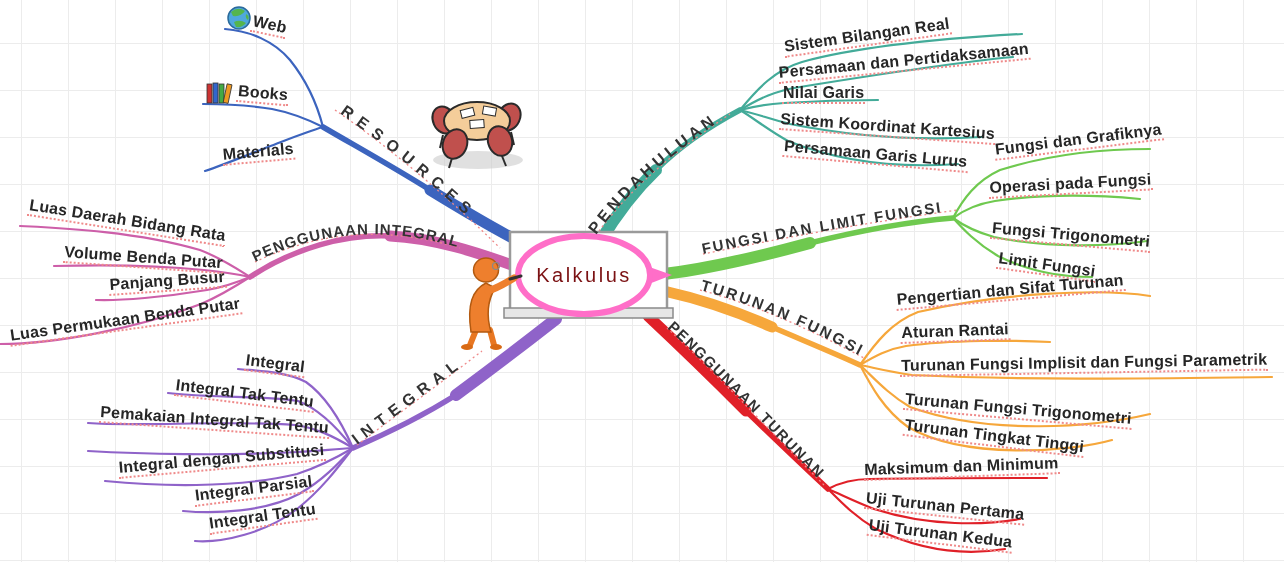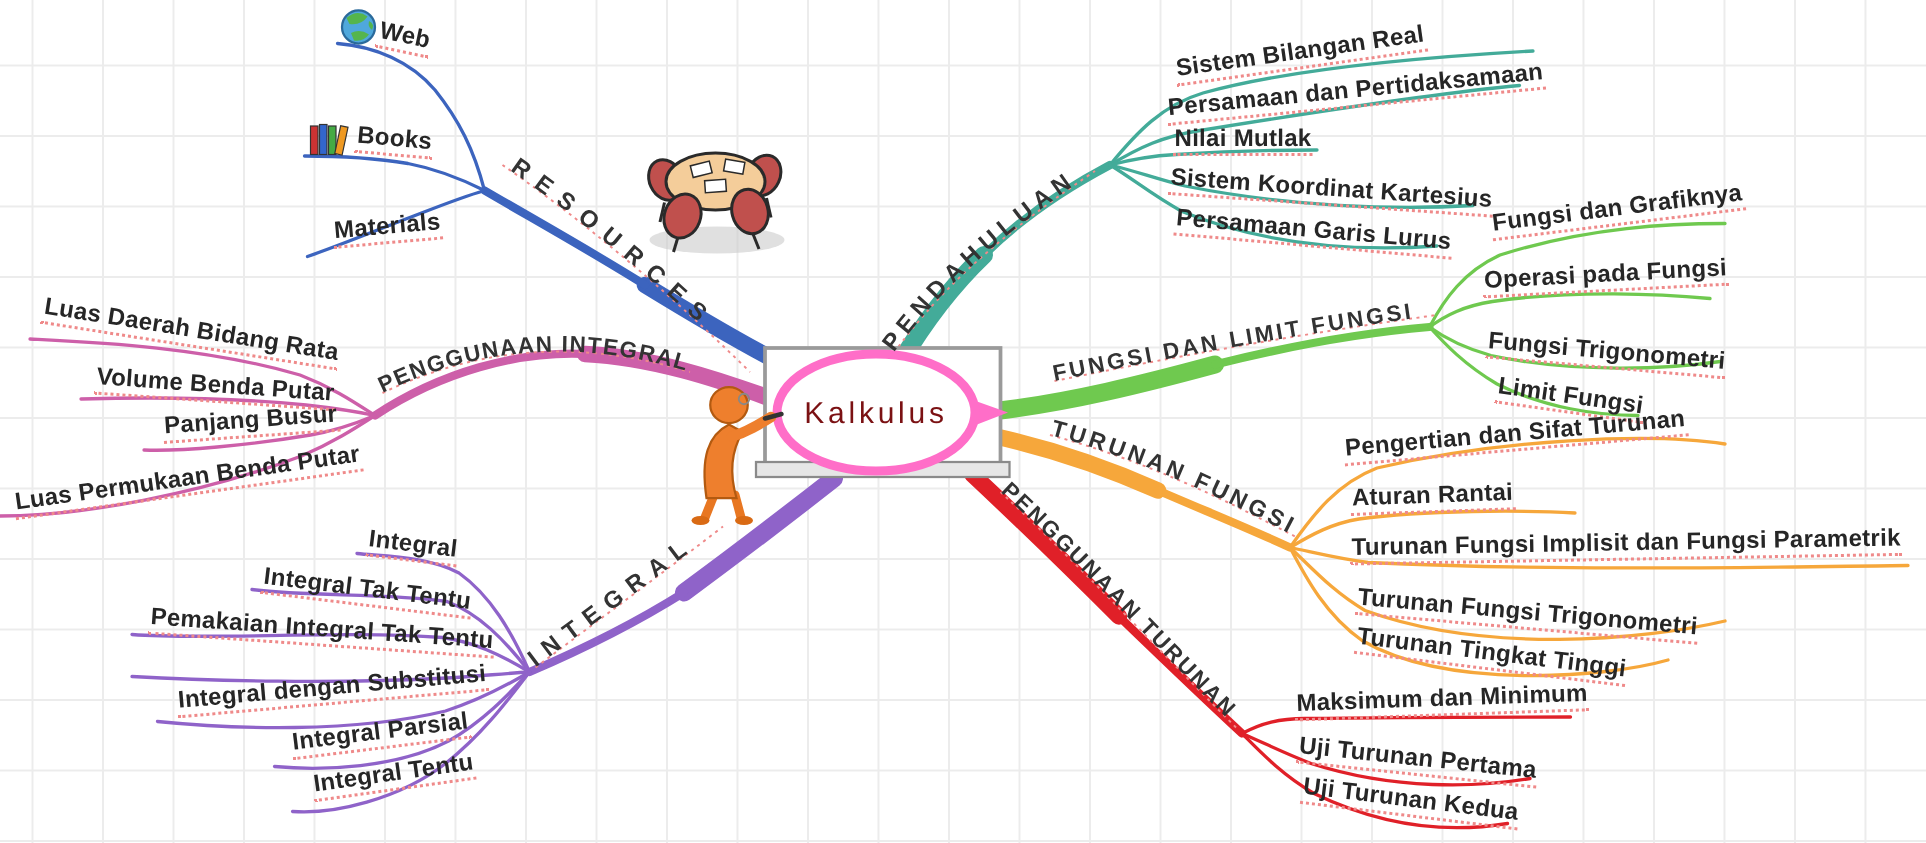--- a/index.html
+++ b/index.html
@@ -182,21 +182,21 @@
   <text class="main-label" style="font-size:15px;letter-spacing:1px">
     <textPath href="#lp5">PENGGUNAAN INTEGRAL</textPath>
   </text>
   <text class="main-label" style="font-size:16px;letter-spacing:7.5px">
     <textPath href="#lp6" startOffset="6">RESOURCES</textPath>
   </text>
 </svg>
 
 <div class="leaf" style="left:782px;top:38px;transform:rotate(-8deg)">Sistem Bilangan Real</div>
 <div class="leaf" style="left:777px;top:64px;transform:rotate(-5.5deg)">Persamaan dan Pertidaksamaan</div>
-<div class="leaf" style="left:782px;top:84px;transform:rotate(0deg)">Nilai Mutlak</div>
+<div class="leaf" style="left:782px;top:84px;transform:rotate(0deg)">Nilai Garis</div>
 <div class="leaf" style="left:780px;top:110px;transform:rotate(4deg)">Sistem Koordinat Kartesius</div>
 <div class="leaf" style="left:784px;top:137px;transform:rotate(5deg)">Persamaan Garis Lurus</div>
 
 <div class="leaf" style="left:993px;top:141px;transform:rotate(-7deg)">Fungsi dan Grafiknya</div>
 <div class="leaf" style="left:988px;top:179px;transform:rotate(-3deg)">Operasi pada Fungsi</div>
 <div class="leaf" style="left:992px;top:219px;transform:rotate(5deg)">Fungsi Trigonometri</div>
 <div class="leaf" style="left:999px;top:249px;transform:rotate(8deg)">Limit Fungsi</div>
 
 <div class="leaf" style="left:895px;top:291px;transform:rotate(-5deg)">Pengertian dan Sifat Turunan</div>
 <div class="leaf" style="left:900px;top:324px;transform:rotate(-2deg)">Aturan Rantai</div>

